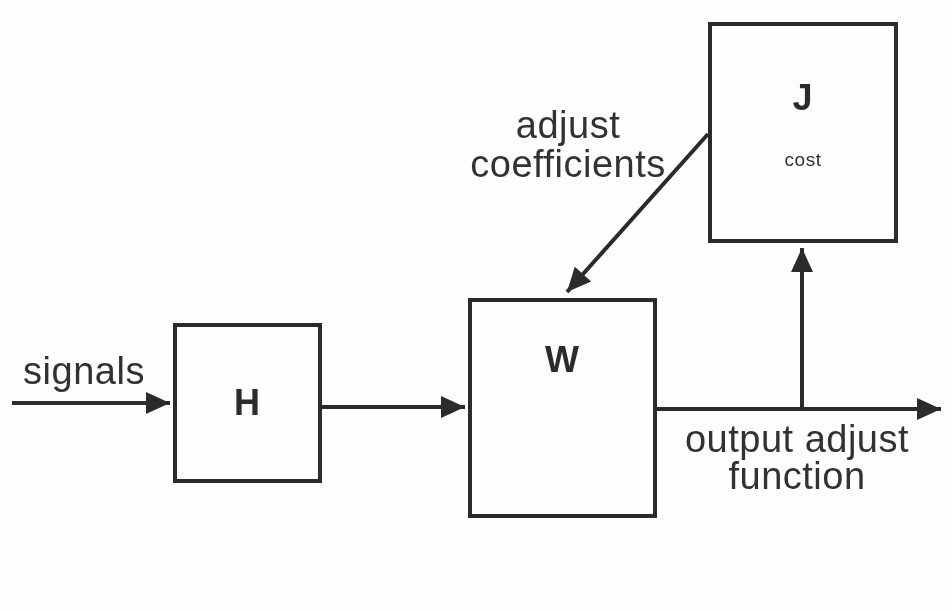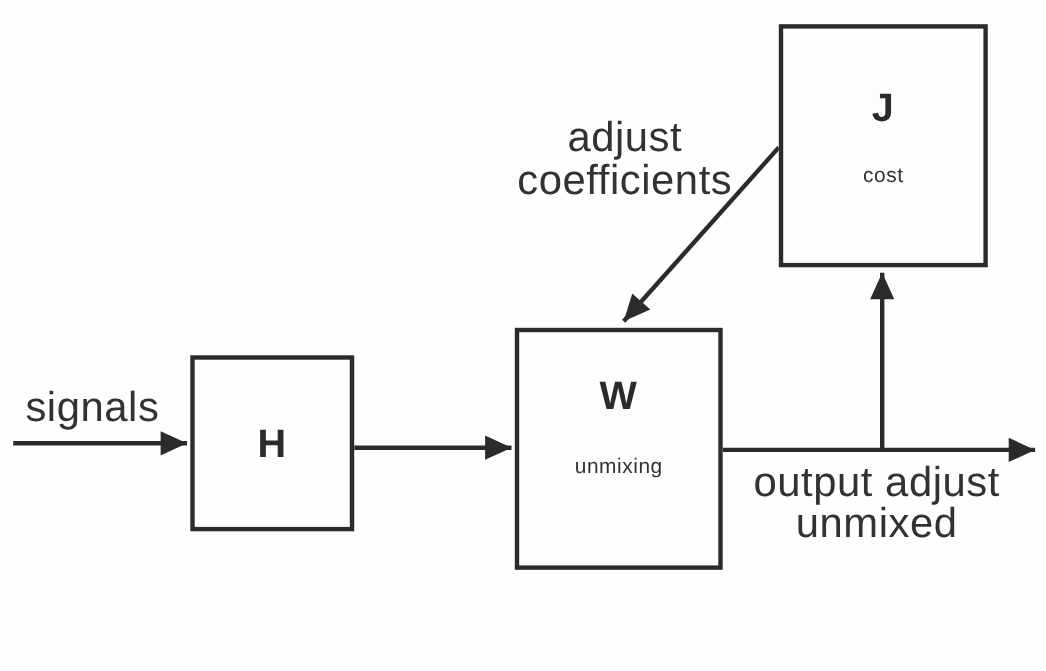--- a/index.html
+++ b/index.html
@@ -95,36 +95,35 @@
     <line x1="708" y1="134" x2="567" y2="292" stroke="#2b2b2b" stroke-width="4" marker-end="url(#ah)"></line>
   </svg>
 
   <div class="node node-h">
     <div class="symbol">H</div>
   </div>
 
   <div class="node node-w">
     <div class="symbol">W</div>
     <div class="desc">
-      <div>unmixing</div>
     </div>
   </div>
 
   <div class="node node-j">
     <div class="symbol">J</div>
     <div class="desc">
       <div>cost</div>
     </div>
   </div>
 
   <div class="edge-label label-sources">signals</div>
 
   <div class="edge-label label-adjust">
     <div>adjust</div>
     <div>coefficients</div>
   </div>
 
   <div class="edge-label label-output">
     <div>output adjust</div>
-    <div>unmixed</div>
+    <div>function</div>
   </div>
 
 </div>
 
 </body></html>

